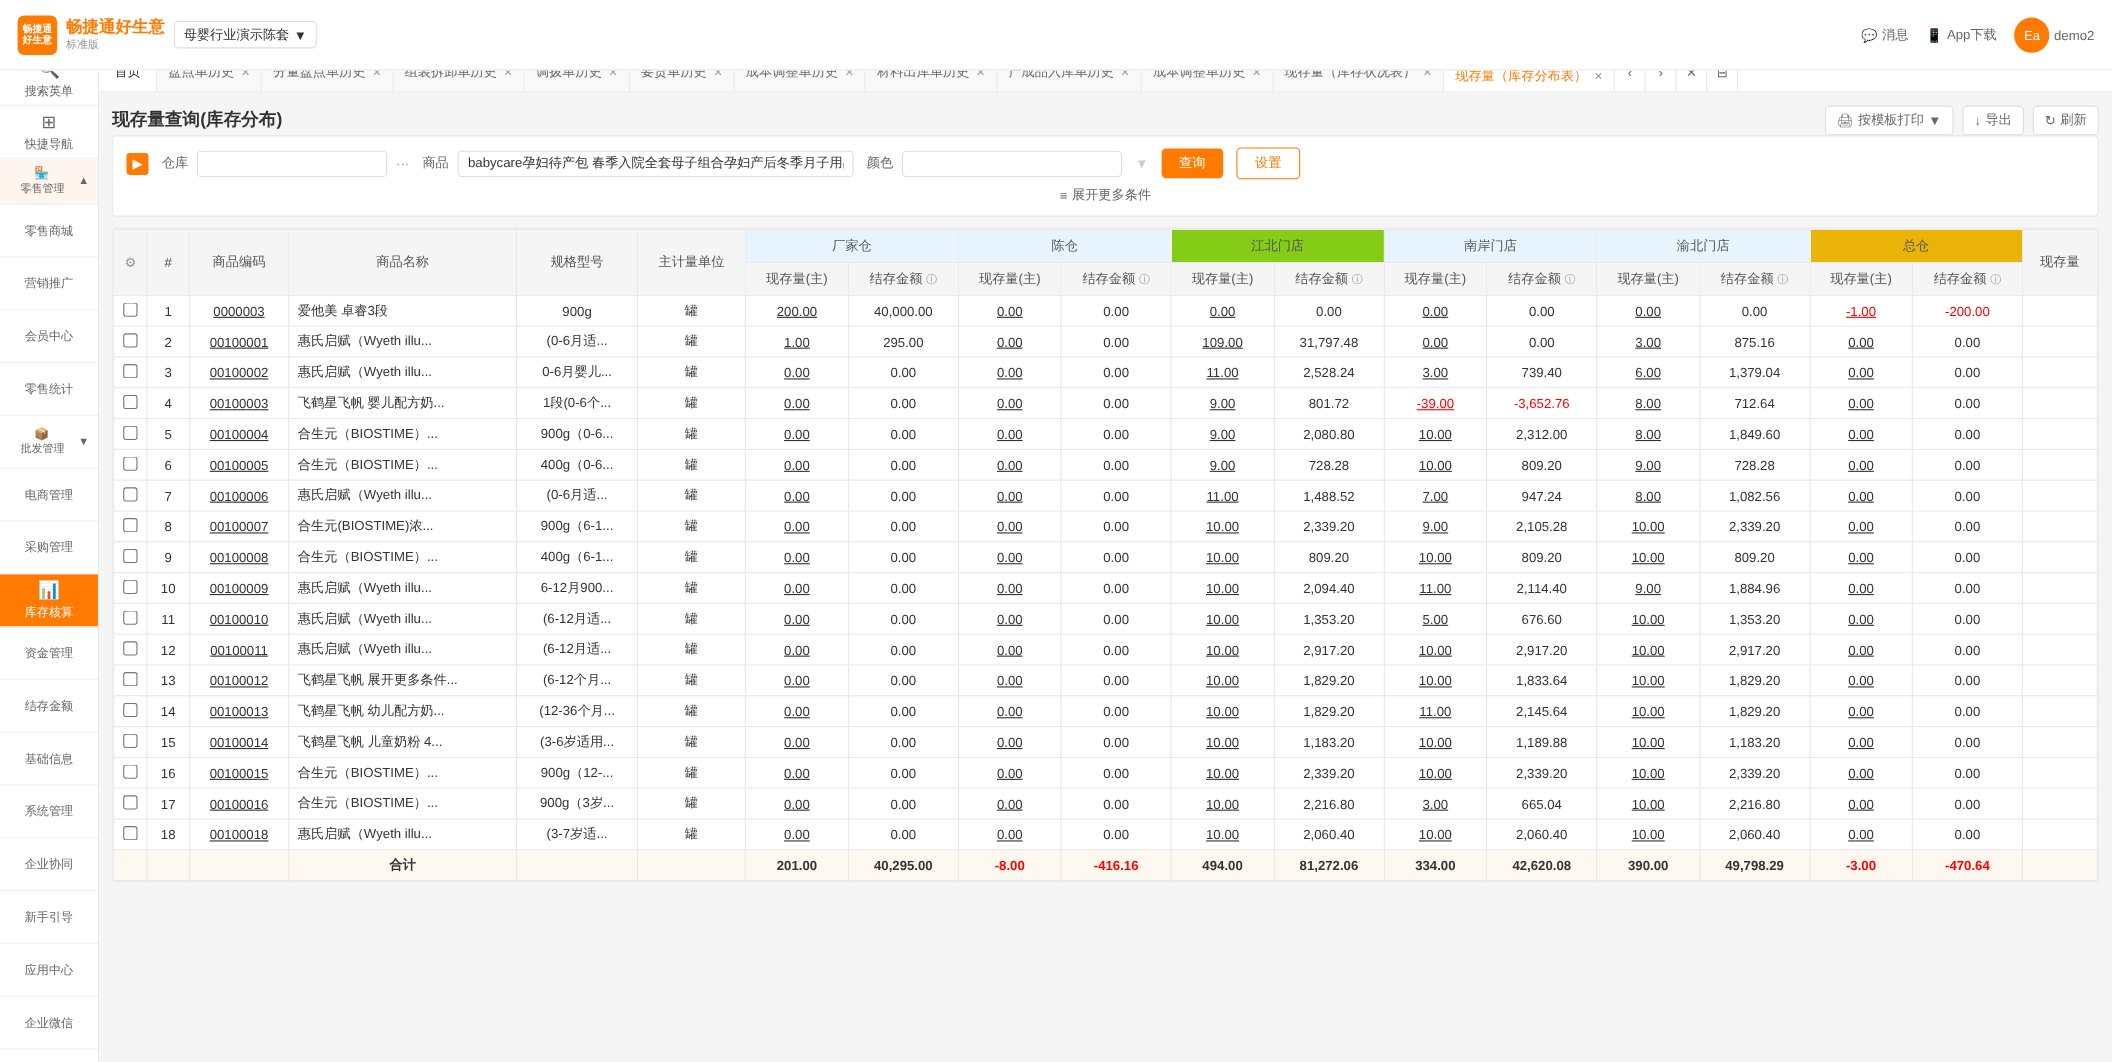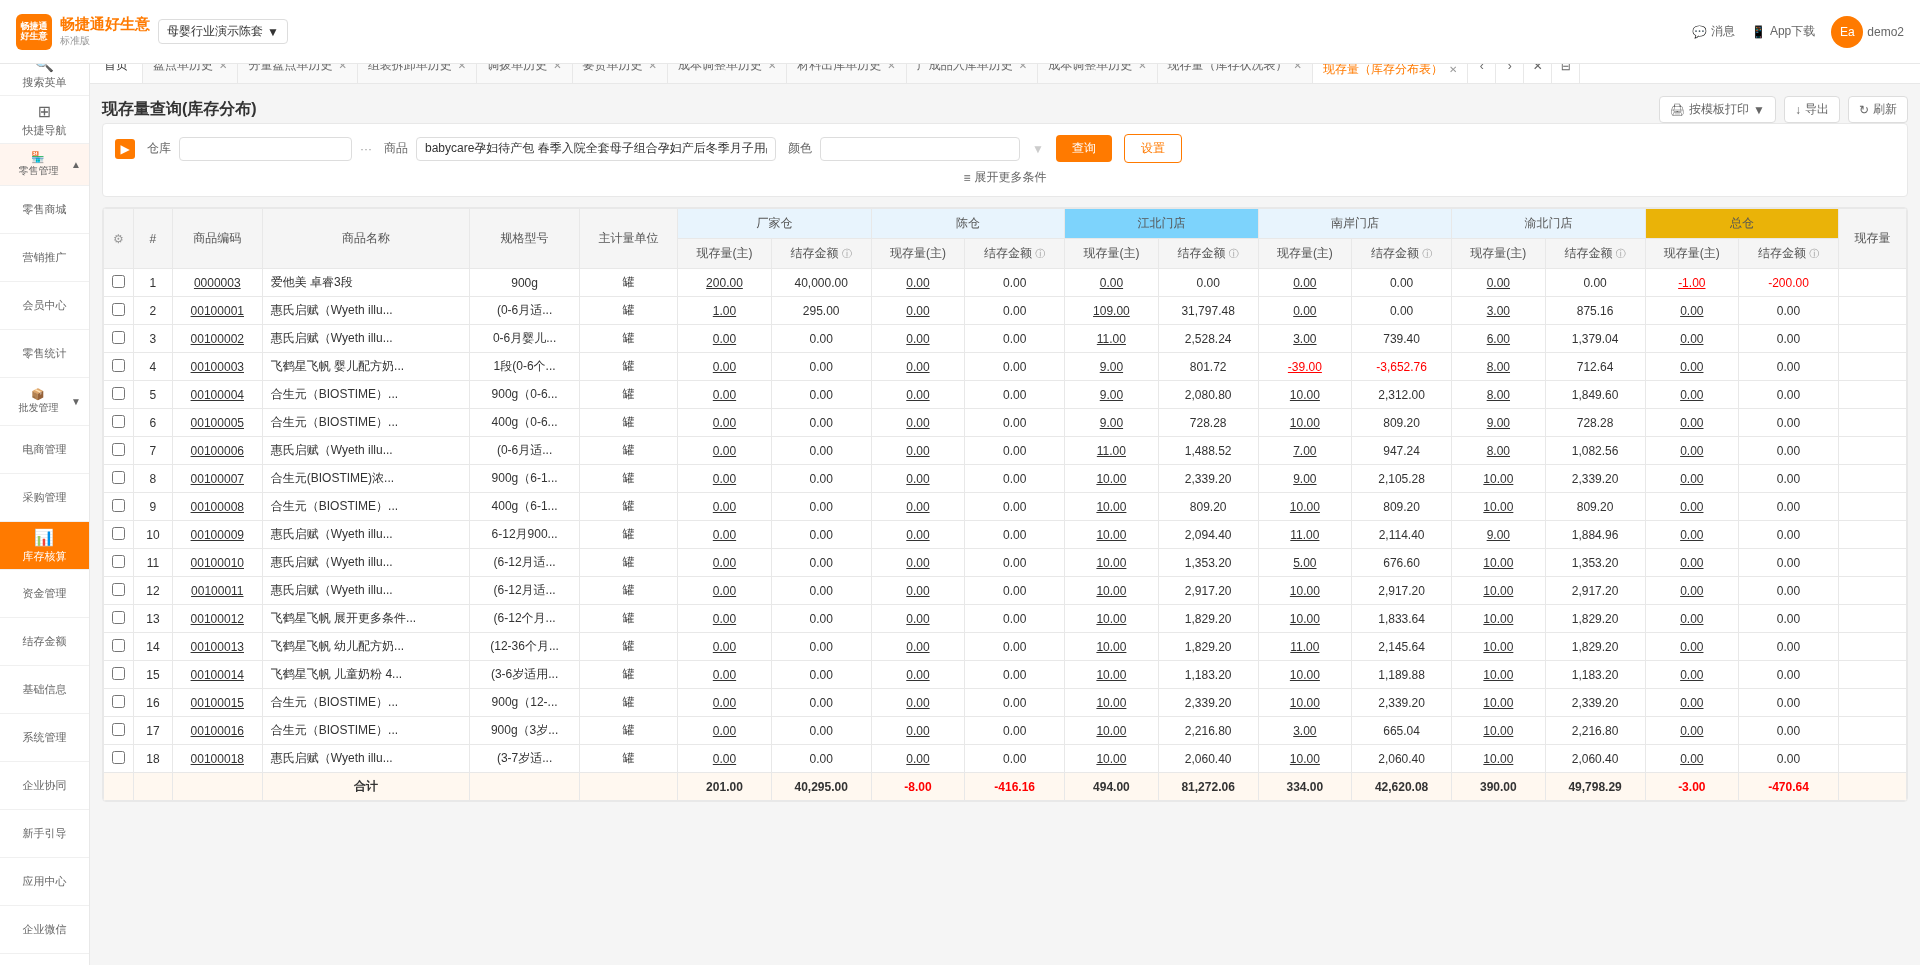--- a/index.html
+++ b/index.html
@@ -391,21 +391,21 @@
             <th rowspan="2" style="width:30px;">
               <span class="gear-icon">⚙</span>
             </th>
             <th rowspan="2">#</th>
             <th rowspan="2">商品编码</th>
             <th rowspan="2">商品名称</th>
             <th rowspan="2">规格型号</th>
             <th rowspan="2">主计量单位</th>
             <th colspan="2" style="background:#e8f4fd;">厂家仓</th>
             <th colspan="2" style="background:#e8f4fd;">陈仓</th>
-            <th colspan="2" style="background:#7dd3fc;">江北门店</th>
+            <th colspan="2" style="background:#84cc16;">江北门店</th>
             <th colspan="2" style="background:#e8f4fd;">南岸门店</th>
             <th colspan="2" style="background:#e8f4fd;">渝北门店</th>
             <th colspan="2" style="background:#eab308;">总仓</th>
             <th rowspan="2">现存量</th>
           </tr>
           <tr>
             <th>现存量(主)</th>
             <th>结存金额 <span class="info-icon">ⓘ</span></th>
             <th>现存量(主)</th>
             <th>结存金额 <span class="info-icon">ⓘ</span></th>

